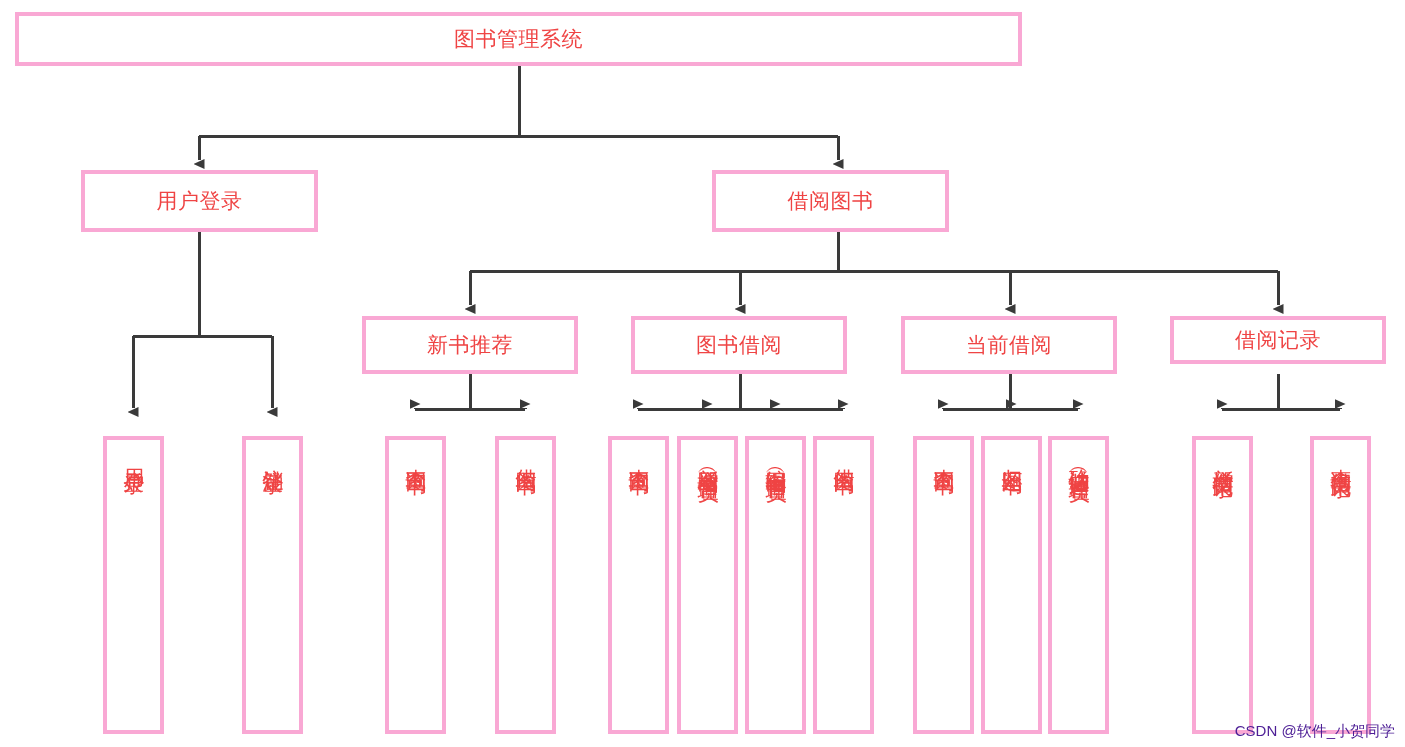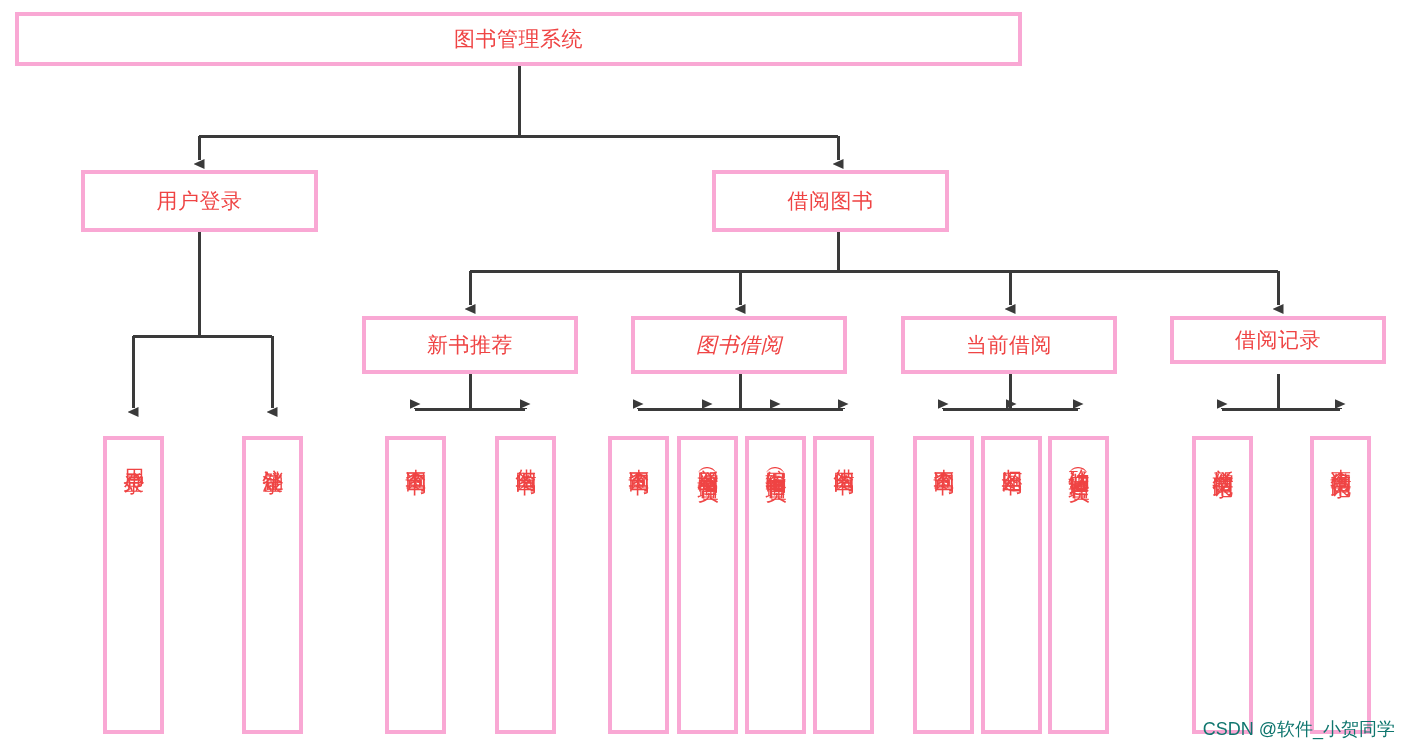--- a/index.html
+++ b/index.html
@@ -56,22 +56,22 @@
     writing-mode: vertical-rl;
     text-orientation: upright;
     font-size: 21px;
     line-height: 1.18;
     letter-spacing: 2px;
   }
   #watermark {
     position: absolute;
     right: 10px;
     bottom: 6px;
-    font-size: 18px;
-    color: #0f766e;
+    font-size: 15px;
+    color: #4c1d95;
     white-space: nowrap;
     user-select: none;
   }
 </style>
 </head>
 <body>
 
 <div id="canvas">
 
   <svg id="edges" viewBox="0 0 1405 747" xmlns="http://www.w3.org/2000/svg">
@@ -132,21 +132,21 @@
   <div class="node h" style="left:81px; top:170px; width:237px; height:62px;">
     <span class="label">用户登录</span>
   </div>
   <div class="node h" style="left:712px; top:170px; width:237px; height:62px;">
     <span class="label">借阅图书</span>
   </div>
 
   <div class="node h" style="left:362px; top:316px; width:216px; height:58px;">
     <span class="label">新书推荐</span>
   </div>
-  <div class="node h" style="left:631px; top:316px; width:216px; height:58px;font-style:italic;">
+  <div class="node h" style="left:631px; top:316px; width:216px; height:58px;">
     <span class="label">图书借阅</span>
   </div>
   <div class="node h" style="left:901px; top:316px; width:216px; height:58px;justify-content:center;">
     <span class="label">当前借阅</span>
   </div>
   <div class="node h" style="left:1170px; top:316px; width:216px; height:48px;">
     <span class="label">借阅记录</span>
   </div>
 
   <div class="node v" style="left:103px; top:436px; width:61px; height:298px;">

